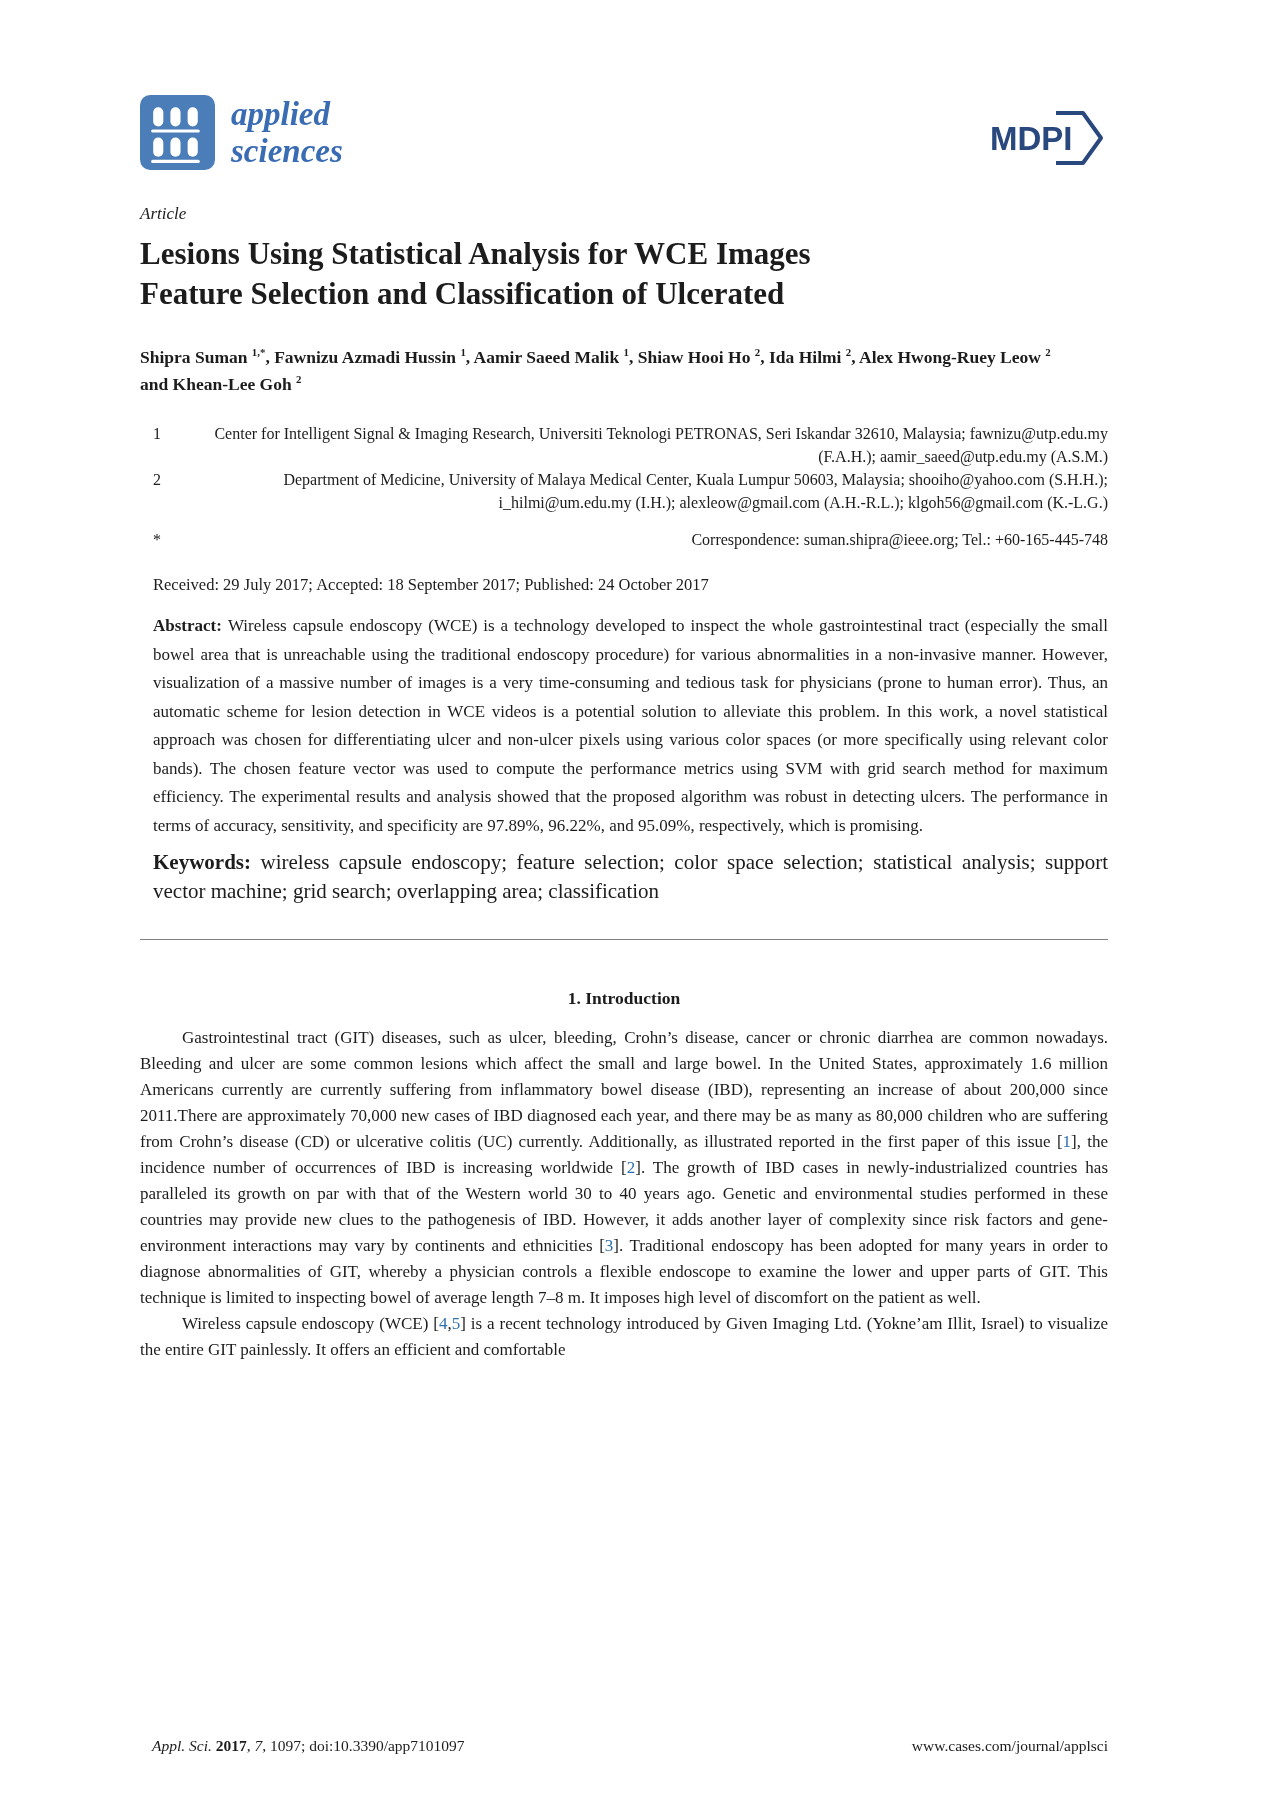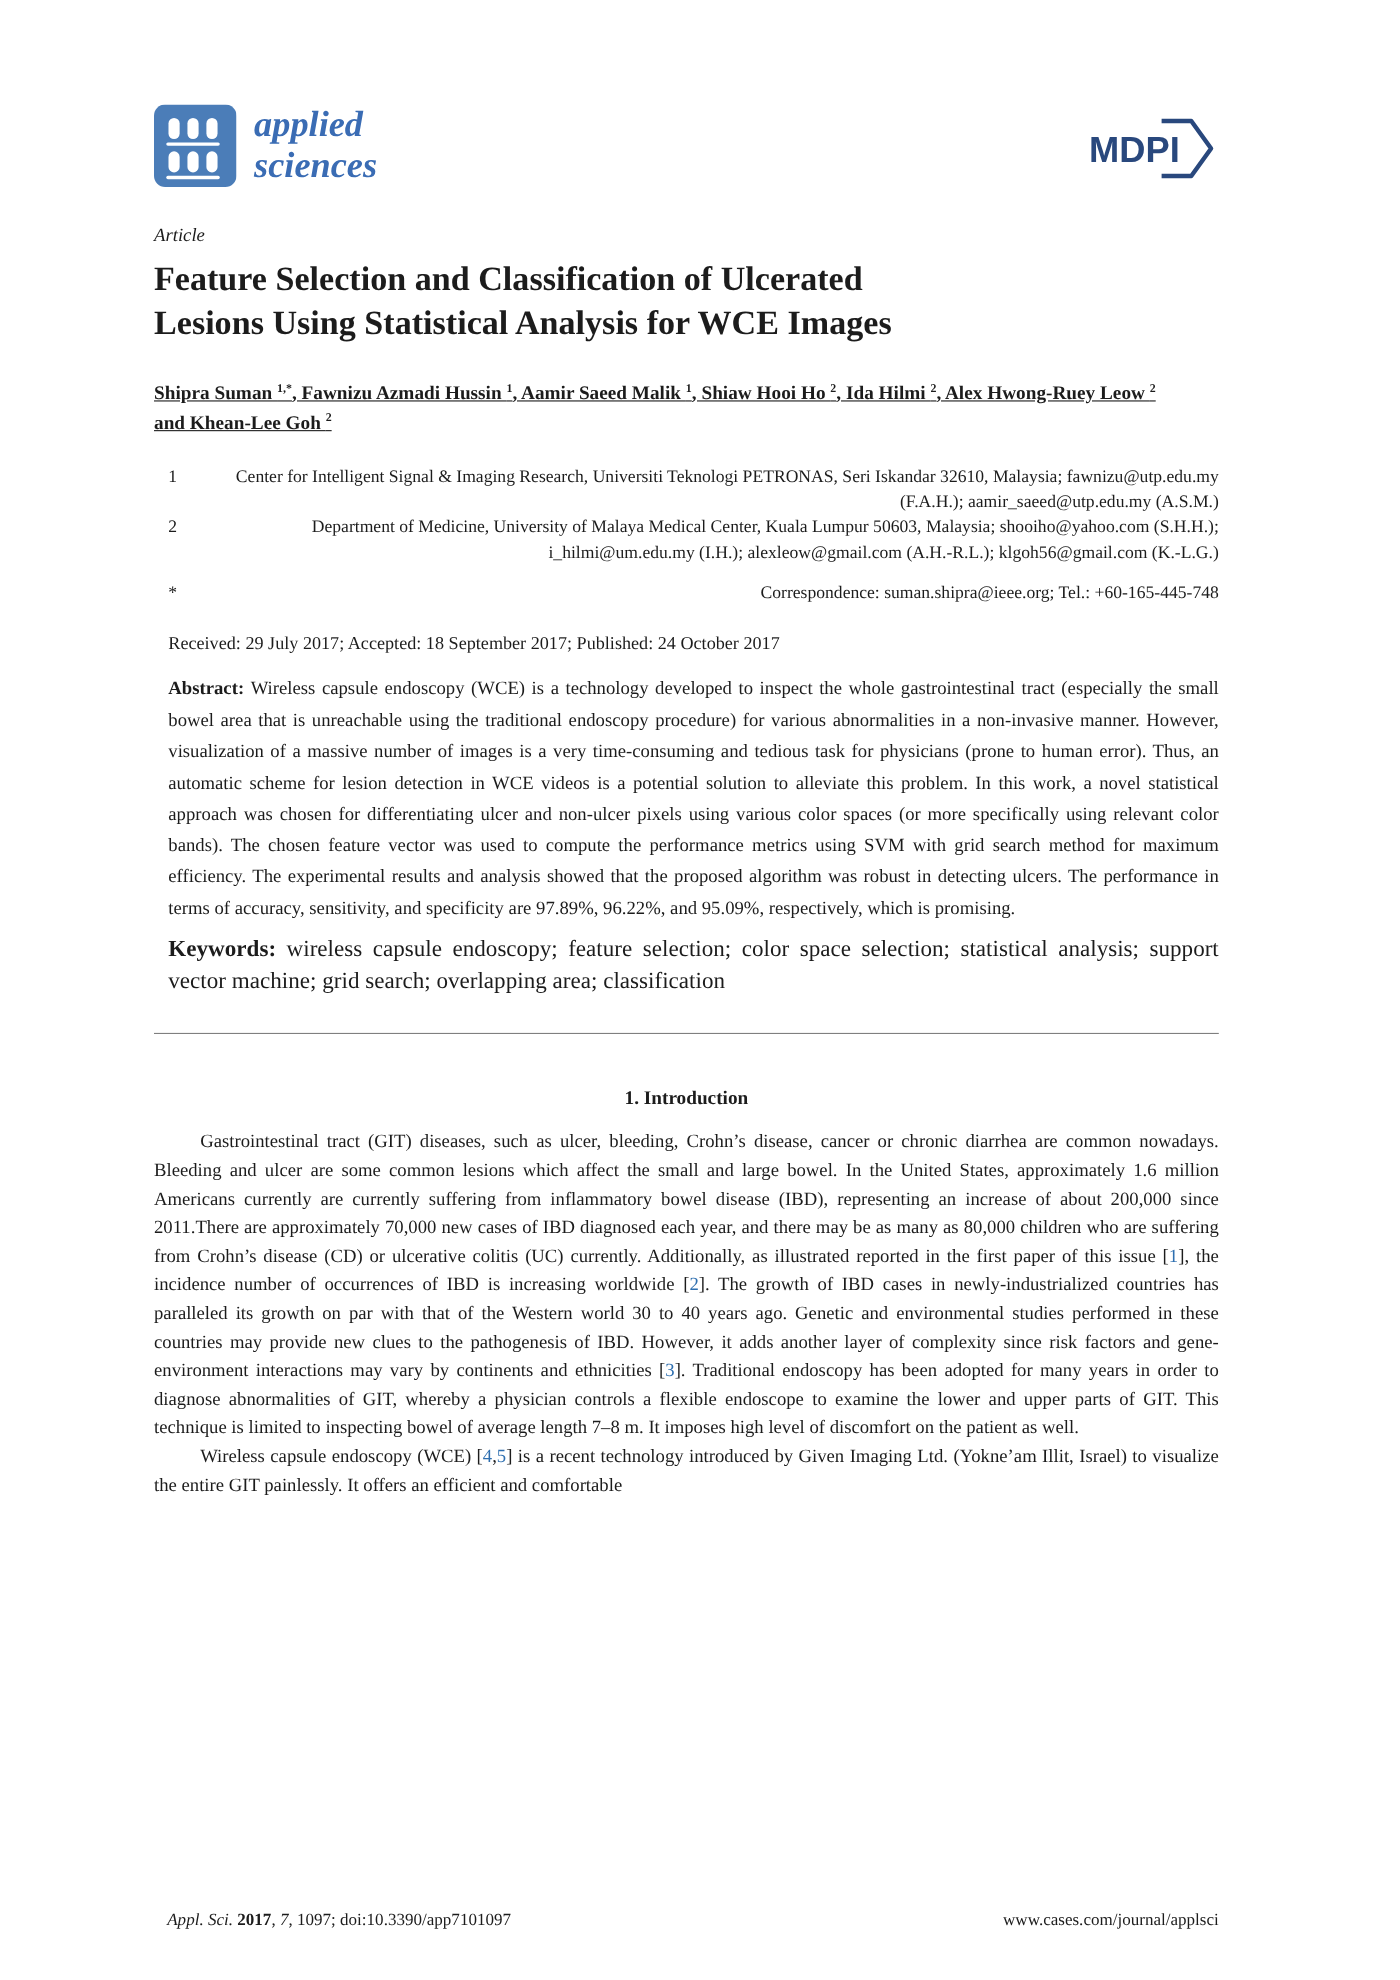--- a/index.html
+++ b/index.html
@@ -4,30 +4,30 @@
 <style>
   * { margin:0; padding:0; box-sizing:border-box; }
   html, body { background:#ffffff; }
   body {
     width:1273px; height:1800px; position:relative; overflow:hidden;
     font-family:"Liberation Serif", serif; color:#1c1c1c;
   }
   .page { padding:95px 165px 0 140px; }
 
   
-  .header { display:flex; justify-content:space-between; align-items:flex-start; }
+  .header { display:flex; justify-content:space-between; align-items:flex-end; }
   .logo { display:flex; gap:16px; align-items:center; }
   .logo-square { width:75px; height:75px; display:block; }
   .logo-name { font-style:italic; font-weight:bold; font-size:33px; line-height:37px; color:#3a6cb4; }
   .mdpi-logo { margin-top:8px; }
 
   
   .article-type { font-style:italic; font-size:17px; margin-top:34px; }
   .title { font-size:31px; font-weight:bold; line-height:40px; margin-top:10px; }
-  .authors { font-size:17.5px; font-weight:bold; line-height:27px; margin-top:30px; max-width:940px;text-decoration:underline; }
+  .authors { font-size:17.5px; font-weight:bold; line-height:27px; margin-top:30px; max-width:940px; }
   .sup { font-size:62%; vertical-align:super; line-height:0; }
 
   
   .frontmatter { margin-left:13px; margin-top:24px; }
   .affil { display:flex; font-size:16px; line-height:23px; }
   .affil-marker { width:28px; flex:none; }
   .affil-text { flex:1;text-align:right; }
   .affil.correspondence { margin-top:14px; }
   .dates { font-size:16.5px; line-height:23px; margin-top:22px; }
   .abstract { font-size:17px; line-height:28.5px; text-align:justify; margin-top:16px; }
@@ -77,22 +77,22 @@
     </div>
     <svg class="mdpi-logo" width="120" height="64" viewBox="0 0 120 64">
       <polyline points="68,7 95,7 113,32 95,57 68,57" fill="none" stroke="#29487d" stroke-width="4" stroke-linejoin="round"></polyline>
       <text x="2" y="44" font-size="33" font-weight="bold" fill="#29487d" font-family="'Liberation Sans', sans-serif">MDPI</text>
     </svg>
   </header>
 
   <div class="article-type">Article</div>
 
   <h1 class="title">
+    <div>Lesions Using Statistical Analysis for WCE Images</div>
     <div>Feature Selection and Classification of Ulcerated</div>
-    <div>Lesions Using Statistical Analysis for WCE Images</div>
   </h1>
 
   <p class="authors"><span>Shipra Suman </span><span class="sup">1,*</span><span>, Fawnizu Azmadi Hussin </span><span class="sup">1</span><span>, Aamir Saeed Malik </span><span class="sup">1</span><span>, Shiaw Hooi Ho </span><span class="sup">2</span><span>, Ida Hilmi </span><span class="sup">2</span><span>, Alex Hwong-Ruey Leow </span><span class="sup">2</span><span> and Khean-Lee Goh </span><span class="sup">2</span></p>
 
   <div class="frontmatter">
     <div class="affil">
       <span class="affil-marker">1</span>
       <span class="affil-text">Center for Intelligent Signal &amp; Imaging Research, Universiti Teknologi PETRONAS, Seri Iskandar 32610, Malaysia; fawnizu@utp.edu.my (F.A.H.); aamir_saeed@utp.edu.my (A.S.M.)</span>
     </div>
     <div class="affil">

